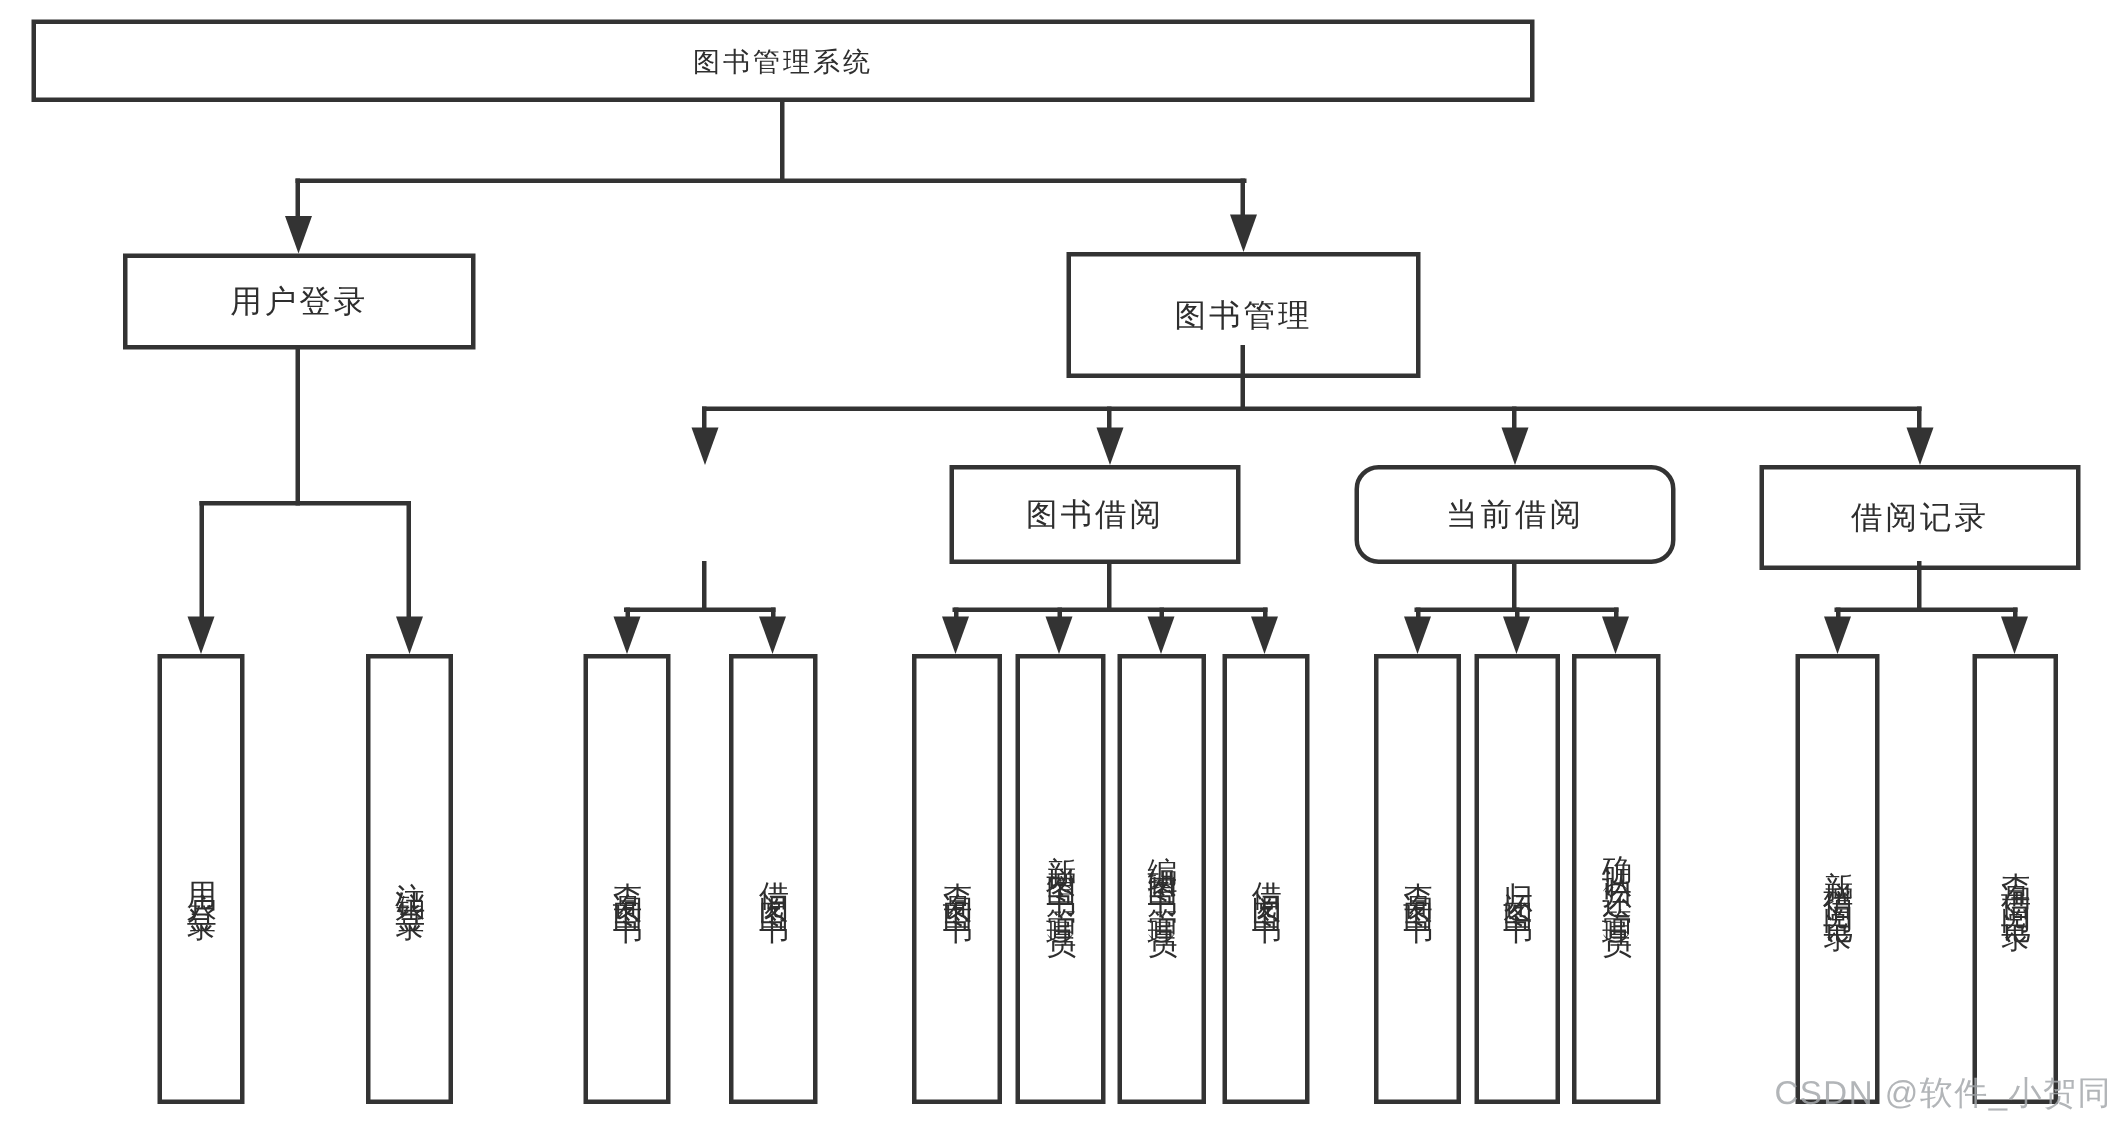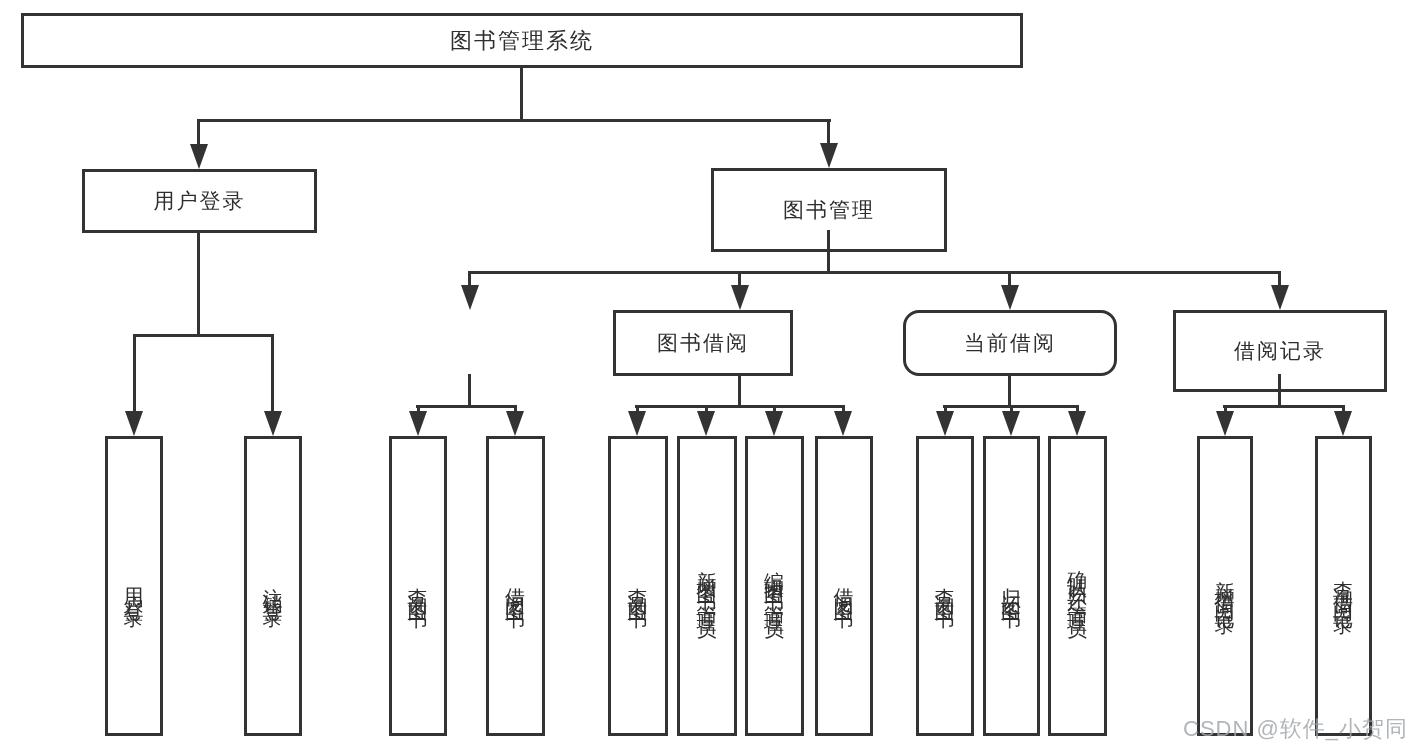--- a/index.html
+++ b/index.html
@@ -15,21 +15,21 @@
     position:absolute;
     background:#ffffff;
     border:3px solid #333333;
     box-sizing:border-box;
     display:flex;
     align-items:center;
     justify-content:center;
     color:#2e2e2e;
   }
   .hlabel{font-size:21px;letter-spacing:2px;white-space:nowrap;}
-  .root-label{font-size:22px;}
+  .root-label{font-size:18px;}
   .leaf{
     writing-mode:vertical-rl;
     text-orientation:mixed;
     font-size:20px;
     letter-spacing:7px;
     line-height:1;
   }
   .line{position:absolute;background:#333333;}
   .arrow{
     position:absolute;
@@ -60,29 +60,29 @@
 
   <div class="box" style="left:82px;top:169px;width:235px;height:64px;">
     <span class="hlabel">用户登录</span>
   </div>
 
   <div class="box" style="left:711px;top:168px;width:236px;height:84px;">
     <span class="hlabel">图书管理</span>
   </div>
 
 
-  <div class="box" style="left:613px;top:310px;width:180px;height:66px;">
+  <div class="box" style="left:633px;top:310px;width:194px;height:66px;">
     <span class="hlabel">图书借阅</span>
   </div>
 
   <div class="box" style="left:903px;top:310px;width:214px;height:66px;border-radius:16px;">
     <span class="hlabel">当前借阅</span>
   </div>
 
-  <div class="box" style="left:1173px;top:310px;width:214px;height:82px;">
+  <div class="box" style="left:1173px;top:310px;width:214px;height:70px;">
     <span class="hlabel">借阅记录</span>
   </div>
 
   <div class="box" style="left:105px;top:436px;width:58px;height:300px;">
     <span class="leaf">用户登录</span>
   </div>
   <div class="box" style="left:244px;top:436px;width:58px;height:300px;">
     <span class="leaf">注销登录</span>
   </div>
 

